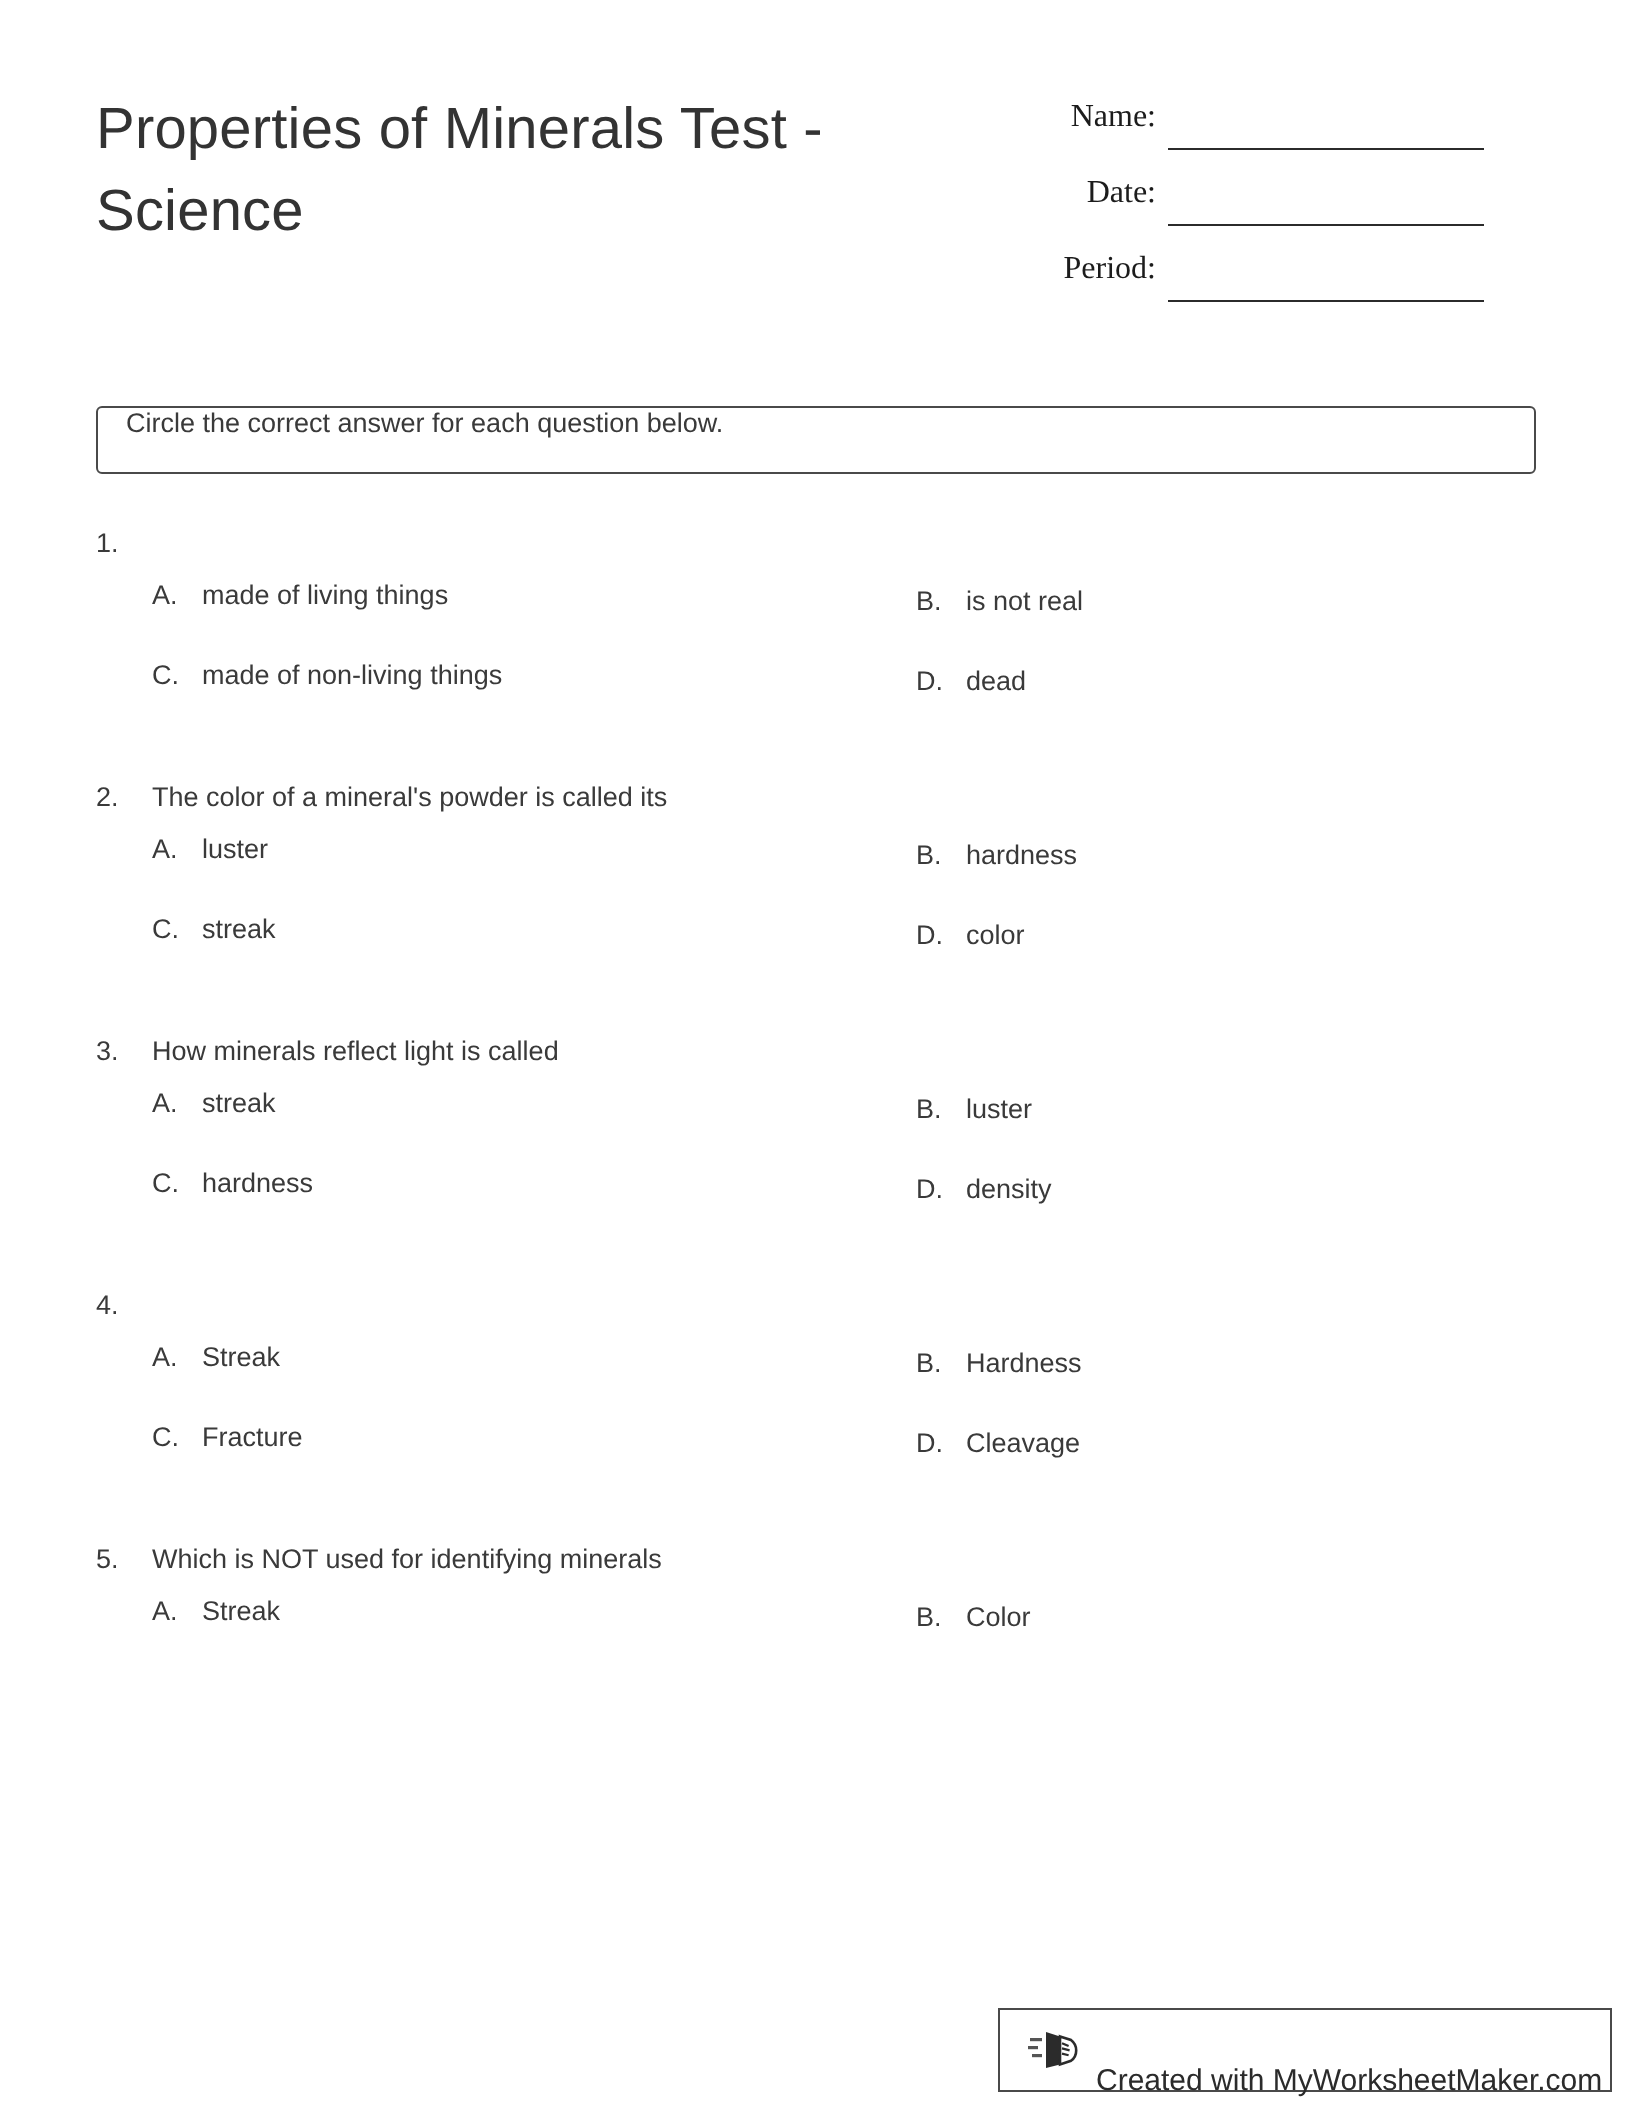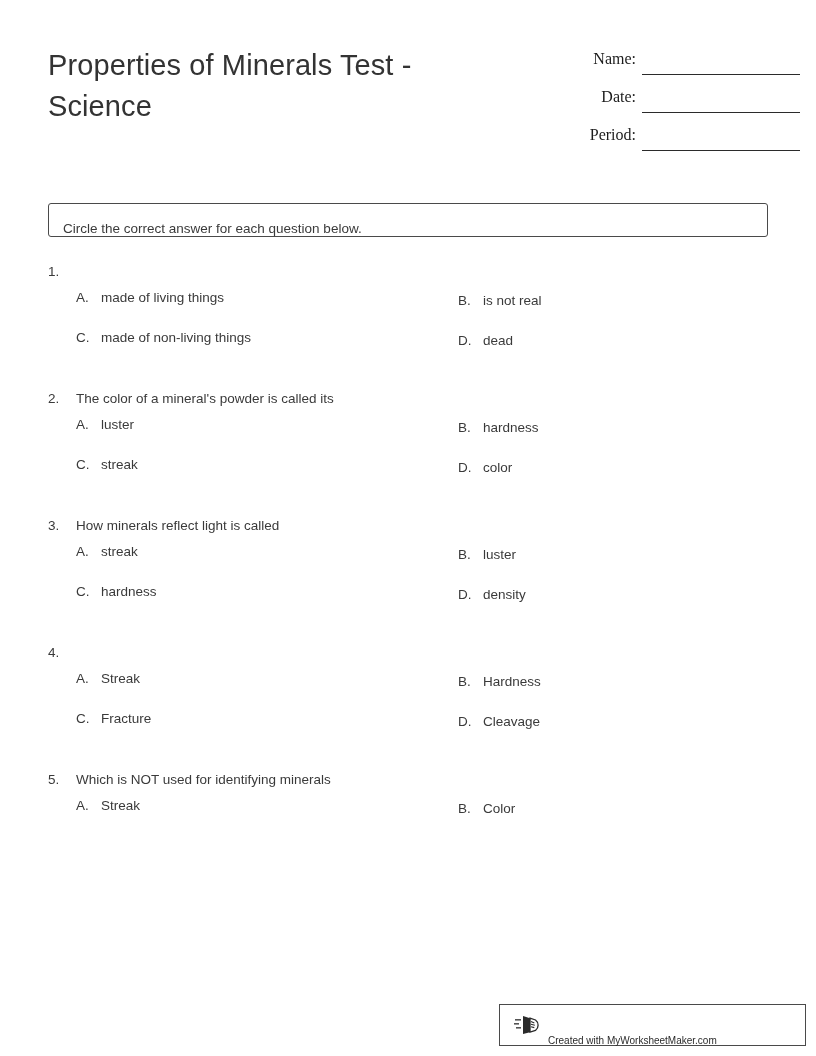--- a/index.html
+++ b/index.html
@@ -29,21 +29,21 @@
     top: 45px;
     width: 470px;
     font-size: 29px;
     font-weight: 300;
     line-height: 41px;
     color: #333333;
     letter-spacing: 0.1px;
   }
   .meta {
     position: absolute;
-    left: 552px;
+    left: 494px;
     top: 48px;
     width: 250px;
   }
   .meta-row {
     position: relative;
     height: 38px;
   }
   .meta-label {
     position: absolute;
     right: 166px;
@@ -66,21 +66,21 @@
   .instruction-box {
     position: absolute;
     left: 48px;
     top: 203px;
     width: 720px;
     height: 34px;
     border: 1.5px solid #4a4a4a;
     border-radius: 3px;
     box-sizing: border-box;
     display: flex;
-    align-items: flex-end;
+    align-items: flex-start;
   }
   .instruction-text {
     padding-left: 14px;
     font-size: 13.5px;
     color: #3a3a3a;
   }
 
   
   .questions {
     position: absolute;
@@ -143,21 +143,21 @@
     align-items: center;
   }
   .footer-logo {
     width: 26px;
     height: 26px;
     margin-left: 14px;
     flex: 0 0 auto;
   }
   .footer-text {
     margin-left: 8px;
-    font-size: 10px;
+    font-size: 15px;
     color: #2b2b2b;
     white-space: nowrap;
     margin-top: 30px;
   }
 </style>
 </head>
 <body>
 
 <div class="header">
   <div class="title">Properties of Minerals Test - Science</div>

